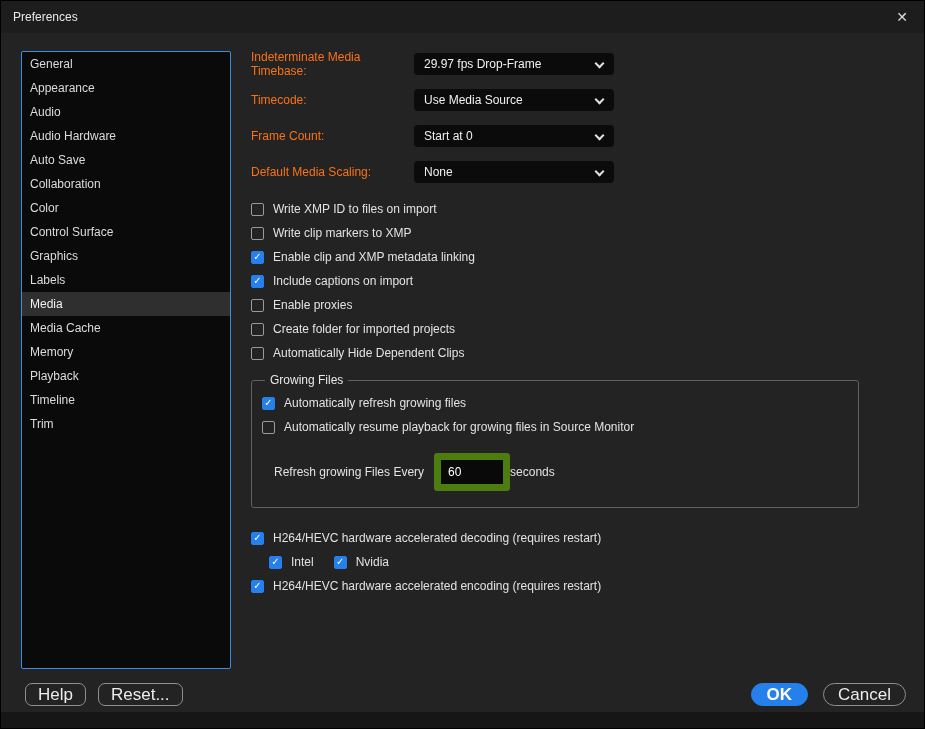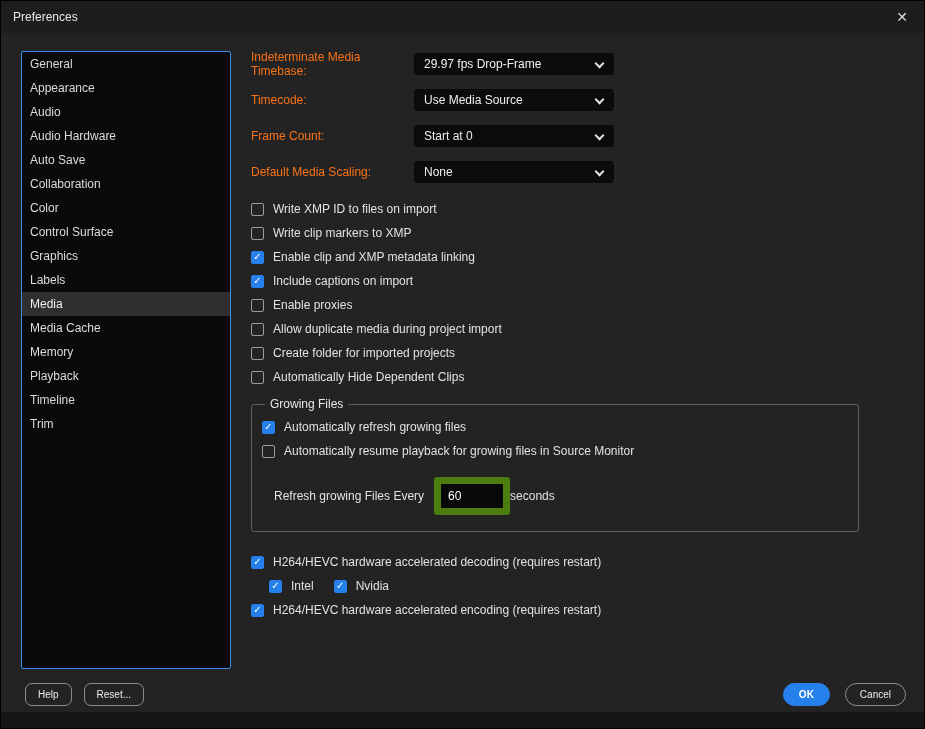--- a/index.html
+++ b/index.html
@@ -78,21 +78,21 @@
   .hardware { margin-top:18px; }
   .vendor-row { display:flex; margin-left:18px; }
   .vendor-row .cb-row { margin-right:20px; }
 
   
   .footer-left  { position:absolute; left:24px;  top:682px; display:flex; gap:12px; }
   .footer-right { position:absolute; right:18px; top:682px; display:flex; gap:15px; }
   .btn {
     height:23px; padding:0 12px; background:transparent;
     border:1px solid #8f8f8f; border-radius:7px; color:#ececec;
-    font-family:"Liberation Sans", sans-serif; font-size:10px; cursor:default;
+    font-family:"Liberation Sans", sans-serif; font-size:17px; cursor:default;
   }
   .btn.pill { border-radius:12px; padding:0 14px; }
   .btn.primary {
     background:var(--accent,#2680eb); border:1px solid var(--accent,#2680eb);
     color:#fff; border-radius:12px; padding:0 15px; font-weight:bold;
   }
 
   .bottom-strip {
     position:absolute; left:0; right:0; bottom:0; height:16px; background:#161616;
   }
@@ -173,24 +173,20 @@
         <div class="cb-row">
           <span class="cb checked">✓</span>
           <span class="cb-label">Include captions on import</span>
         </div>
         <div class="cb-row">
           <span class="cb"></span>
           <span class="cb-label">Enable proxies</span>
         </div>
         <div class="cb-row">
           <span class="cb"></span>
-          <span class="cb-label">Allow duplicate media during project import</span>
-        </div>
-        <div class="cb-row">
-          <span class="cb"></span>
           <span class="cb-label">Create folder for imported projects</span>
         </div>
         <div class="cb-row">
           <span class="cb"></span>
           <span class="cb-label">Automatically Hide Dependent Clips</span>
         </div>
       </div>
 
     <fieldset class="group">
       <legend>Growing Files</legend>

